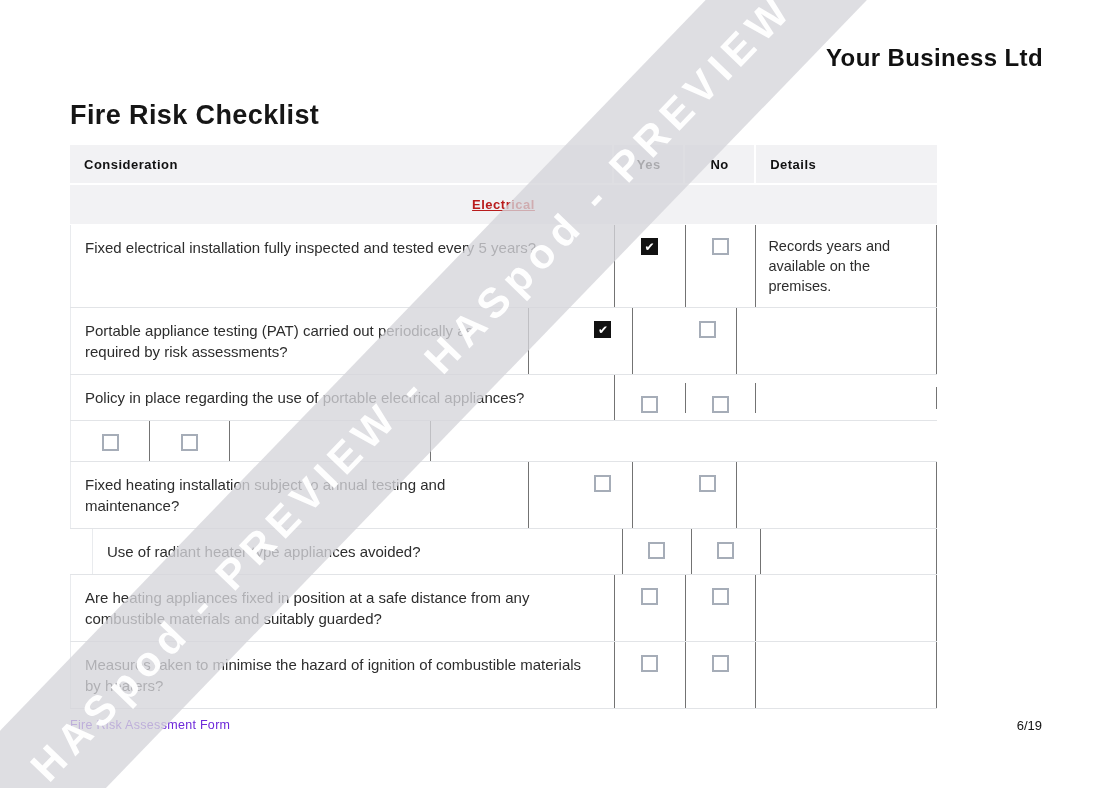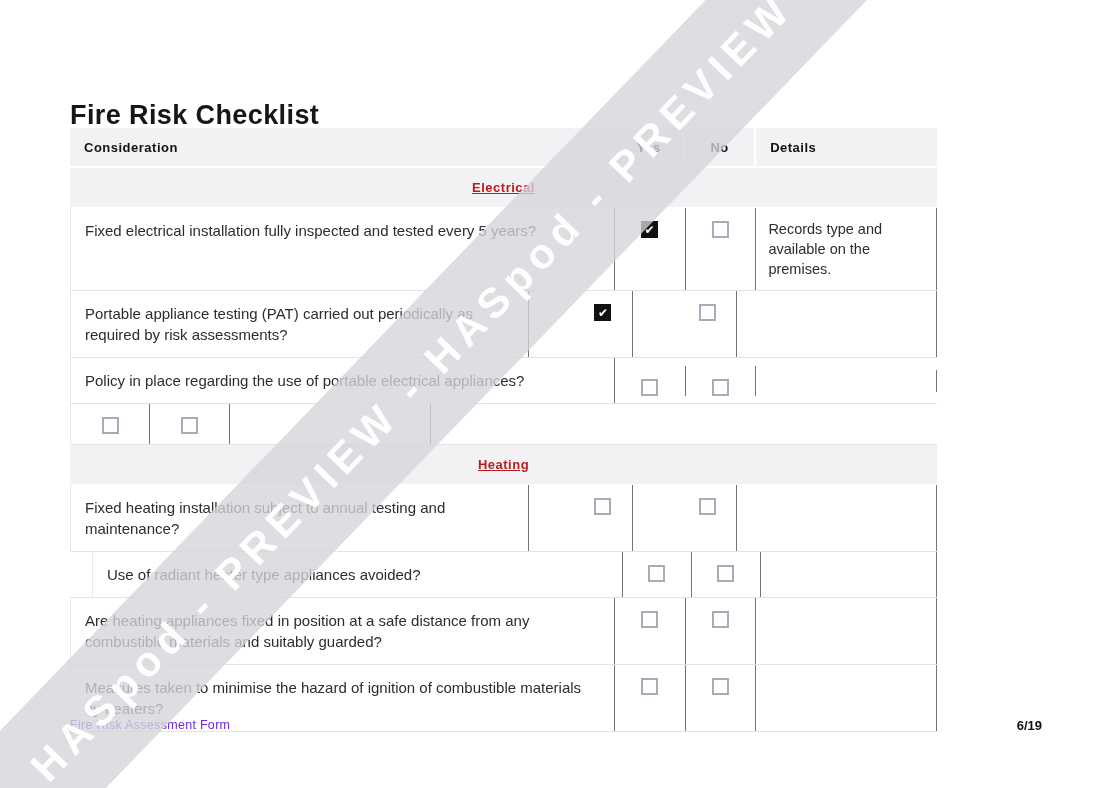--- a/index.html
+++ b/index.html
@@ -19,21 +19,21 @@
     letter-spacing:0.4px;
   }
 
   .doc-title {
     position:absolute; top:100px; left:70px;
     font-size:27px; font-weight:800; color:#161616;
     letter-spacing:0.4px;
   }
 
   .table {
-    position:absolute; left:70px; top:128px; width:867px;
+    position:absolute; left:70px; top:145px; width:867px;
     font-size:15px; color:#2d2d2d;
   }
 
   .hdr-row { display:flex; height:40px; border-bottom:2px solid #fff; }
   .hdr-cell {
     background:#f2f2f4;
     font-size:13px; font-weight:700; color:#111;
     letter-spacing:0.5px;
     display:flex; align-items:center;
     padding:0 14px;
@@ -80,21 +80,21 @@
   }
   .checkbox.checked::after { content:"\2714"; line-height:1; }
 
   .footer-left {
     position:absolute; left:70px; top:718px;
     font-size:12.5px; font-weight:400; color:#6d28d9;
     letter-spacing:0.3px;
   }
   .footer-right {
     position:absolute; right:72px; top:718px;
-    font-size:13px; font-weight:700; color:#111;
+    font-size:13px; font-weight:400; color:#111;
   }
 
   
   .watermark-band {
     position:absolute;
     left:-750px; top:342px;          
     width:2300px; height:116px;
     transform:rotate(-46deg);
     background:rgba(213,213,218,0.78);
     display:flex; align-items:center; justify-content:center;
@@ -106,20 +106,21 @@
     font-size:42px; font-weight:800;
     letter-spacing:7px;
     color:rgba(255,255,255,0.97);
   }
 </style>
 </head>
 <body>
 
 <div class="page">
 
+  <div class="company">Your Business Ltd</div>
   <div class="doc-title">Fire Risk Checklist</div>
 
   <div class="table">
 
     <div class="hdr-row">
       <div class="hdr-cell c-consideration">Consideration</div>
       <div class="hdr-cell c-yes">Yes</div>
       <div class="hdr-cell c-no">No</div>
       <div class="hdr-cell c-details">Details</div>
     </div>
@@ -128,21 +129,21 @@
 
     <div class="body-row" style="min-height:80px;">
       <div class="cell c-consideration">Fixed electrical installation fully inspected and tested every 5 years?</div>
       <div class="cell c-yes">
           <span class="checkbox checked"></span>
         </div>
       <div class="cell c-no">
           <span class="checkbox"></span>
         </div>
       <div class="cell c-details">
-          <div class="inner">Records type and available on the premises.</div>
+          <div class="inner">Records years and available on the premises.</div>
         </div>
     </div>
 
     <div class="body-row" style="min-height:61px;gap:45px;">
       <div class="cell c-consideration">Portable appliance testing (PAT) carried out periodically as required by risk assessments?</div>
       <div class="cell c-yes">
           <span class="checkbox checked"></span>
         </div>
       <div class="cell c-no">
           <span class="checkbox"></span>
@@ -170,21 +171,20 @@
           <span class="checkbox"></span>
         </div>
       <div class="cell c-no">
           <span class="checkbox"></span>
         </div>
       <div class="cell c-details">
           <div class="inner"></div>
         </div>
     </div>
 
-    <div class="section-row">Heating</div>
 
     <div class="body-row" style="min-height:41px;gap:45px;">
       <div class="cell c-consideration">Fixed heating installation subject to annual testing and maintenance?</div>
       <div class="cell c-yes">
           <span class="checkbox"></span>
         </div>
       <div class="cell c-no">
           <span class="checkbox"></span>
         </div>
       <div class="cell c-details">

